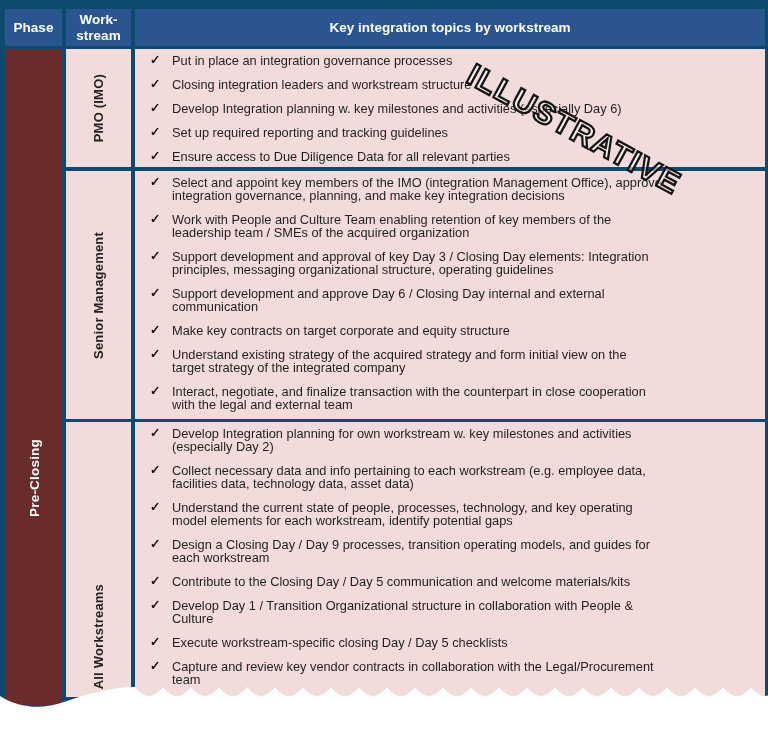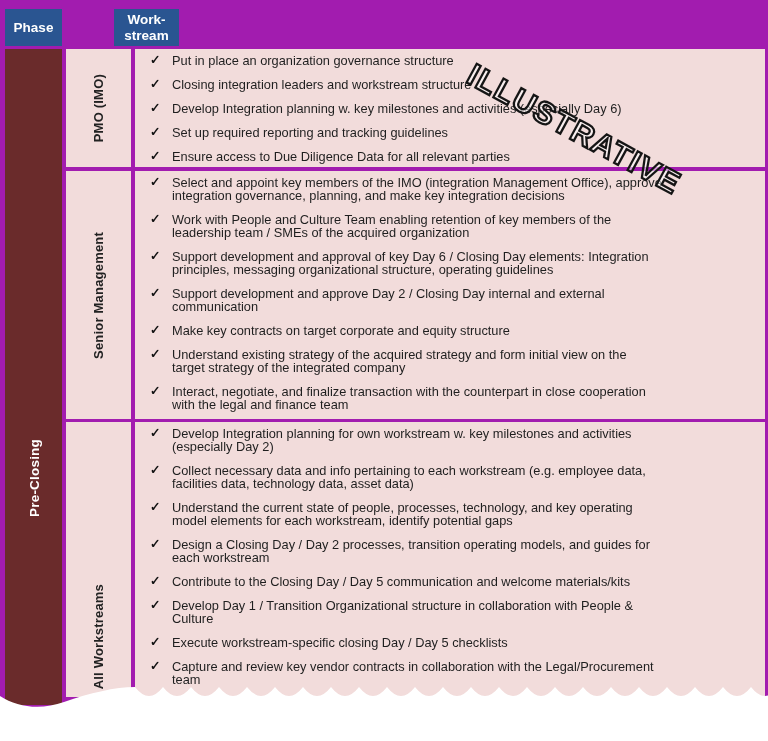--- a/index.html
+++ b/index.html
@@ -4,30 +4,30 @@
 <style>
   :root{
     --blue:#2A5591;
     --maroon:#6A2B2B;
     --pink:#F2DCDB;
     --ink:#1F1F1F;
   }
   *{margin:0;padding:0;box-sizing:border-box;}
   html,body{background:#fff;}
   .sheet{
-    position:relative;width:768px;height:741px;background:#a21caf;overflow:hidden;
+    position:relative;width:768px;height:741px;background:#0c4a6e;overflow:hidden;
     font-family:"Liberation Sans",sans-serif;color:var(--ink);
   }
   .cell{position:absolute;}
   .header{
     background:var(--blue);color:#fff;font-weight:bold;font-size:13.5px;line-height:1.12;
     display:flex;align-items:center;justify-content:center;text-align:center;white-space:pre-line;
   }
   .phase-h{left:5px;top:9px;width:57px;height:37px;}
-  .ws-h{left:66px;top:9px;width:65px;height:37px;margin-left:48px;}
+  .ws-h{left:66px;top:9px;width:65px;height:37px;}
   .topics-h{left:135px;top:9px;width:630px;height:37px;}
 
   .phase-body{left:5px;top:49px;width:57px;height:656px;background:var(--maroon);}
   .vlabel{
     writing-mode:vertical-rl;transform:rotate(180deg);
     font-weight:bold;font-size:13px;letter-spacing:.2px;color:#222;
   }
   .phase-label{
     position:absolute;left:50%;top:429px;
     transform:translate(-50%,-50%) rotate(180deg);
@@ -54,39 +54,40 @@
   }
 </style>
 </head>
 <body>
 
 <div class="sheet">
 
   <div class="cell header phase-h">Phase</div>
   <div class="cell header ws-h">Work-
 stream</div>
+  <div class="cell header topics-h">Key integration topics by workstream</div>
 
   <div class="cell phase-body">
     <span class="phase-label">Pre-Closing</span>
   </div>
 
   <div class="cell ws-cell sec0">
     <span class="vlabel">PMO (IMO)</span>
   </div>
   <div class="cell ws-cell sec1">
     <span class="vlabel">Senior Management</span>
   </div>
   <div class="cell ws-cell sec2">
     <span class="vlabel">All Workstreams</span>
   </div>
 
   <div class="cell content-cell sec0">
       <div class="item">
         <span class="check">✓</span>
-        <span class="txt">Put in place an organization governance structure</span>
+        <span class="txt">Put in place an integration governance processes</span>
       </div>
       <div class="item">
         <span class="check">✓</span>
         <span class="txt">Closing integration leaders and workstream structure</span>
       </div>
       <div class="item">
         <span class="check">✓</span>
         <span class="txt">Develop Integration planning w. key milestones and activities (especially Day 6)</span>
       </div>
       <div class="item">
@@ -104,62 +105,62 @@
         <span class="txt">Select and appoint key members of the IMO (integration Management Office), approve
 integration governance, planning, and make key integration decisions</span>
       </div>
       <div class="item">
         <span class="check">✓</span>
         <span class="txt">Work with People and Culture Team enabling retention of key members of the
 leadership team / SMEs of the acquired organization</span>
       </div>
       <div class="item">
         <span class="check">✓</span>
-        <span class="txt">Support development and approval of key Day 6 / Closing Day elements: Integration
+        <span class="txt">Support development and approval of key Day 3 / Closing Day elements: Integration
 principles, messaging organizational structure, operating guidelines</span>
       </div>
       <div class="item">
         <span class="check">✓</span>
-        <span class="txt">Support development and approve Day 2 / Closing Day internal and external
+        <span class="txt">Support development and approve Day 6 / Closing Day internal and external
 communication</span>
       </div>
       <div class="item">
         <span class="check">✓</span>
         <span class="txt">Make key contracts on target corporate and equity structure</span>
       </div>
       <div class="item">
         <span class="check">✓</span>
         <span class="txt">Understand existing strategy of the acquired strategy and form initial view on the
 target strategy of the integrated company</span>
       </div>
       <div class="item">
         <span class="check">✓</span>
         <span class="txt">Interact, negotiate, and finalize transaction with the counterpart in close cooperation
-with the legal and finance team</span>
+with the legal and external team</span>
       </div>
     </div>
   <div class="cell content-cell sec2">
       <div class="item">
         <span class="check">✓</span>
         <span class="txt">Develop Integration planning for own workstream w. key milestones and activities
 (especially Day 2)</span>
       </div>
       <div class="item">
         <span class="check">✓</span>
         <span class="txt">Collect necessary data and info pertaining to each workstream (e.g. employee data,
 facilities data, technology data, asset data)</span>
       </div>
       <div class="item">
         <span class="check">✓</span>
         <span class="txt">Understand the current state of people, processes, technology, and key operating
 model elements for each workstream, identify potential gaps</span>
       </div>
       <div class="item">
         <span class="check">✓</span>
-        <span class="txt">Design a Closing Day / Day 2 processes, transition operating models, and guides for
+        <span class="txt">Design a Closing Day / Day 9 processes, transition operating models, and guides for
 each workstream</span>
       </div>
       <div class="item">
         <span class="check">✓</span>
         <span class="txt">Contribute to the Closing Day / Day 5 communication and welcome materials/kits</span>
       </div>
       <div class="item">
         <span class="check">✓</span>
         <span class="txt">Develop Day 1 / Transition Organizational structure in collaboration with People &amp;
 Culture</span>

